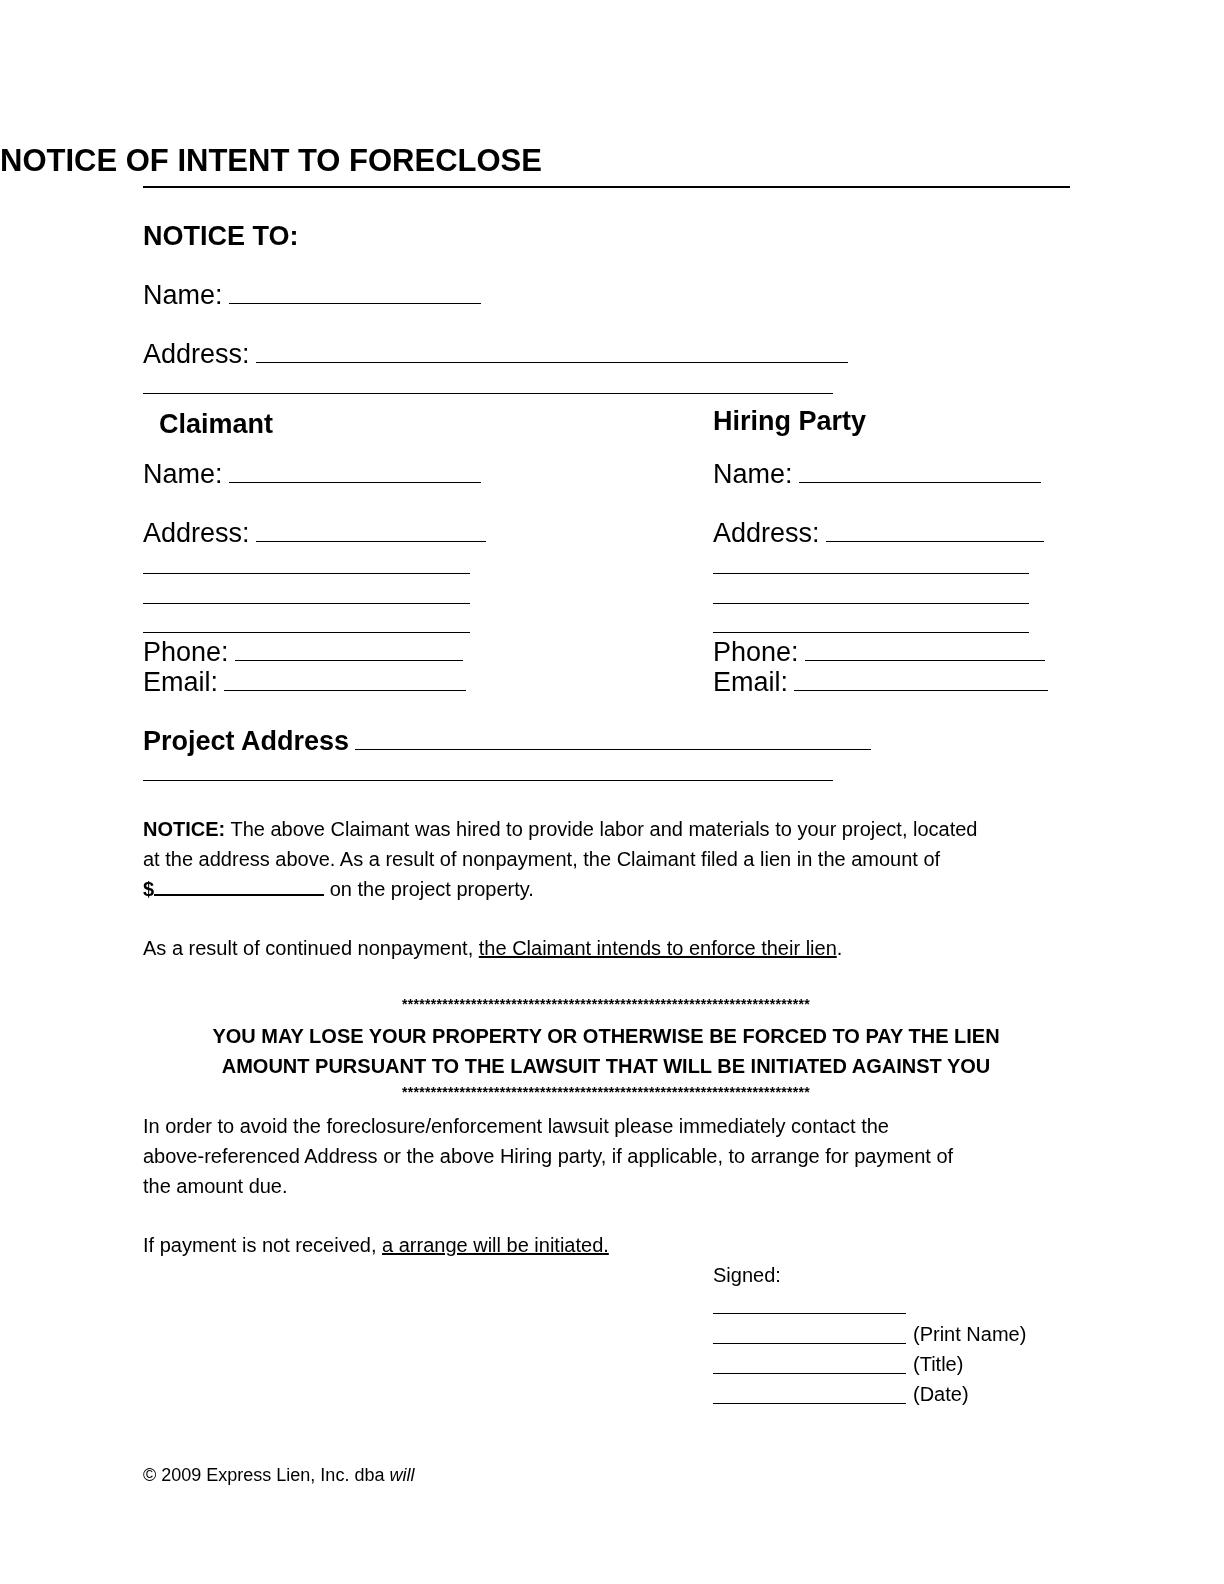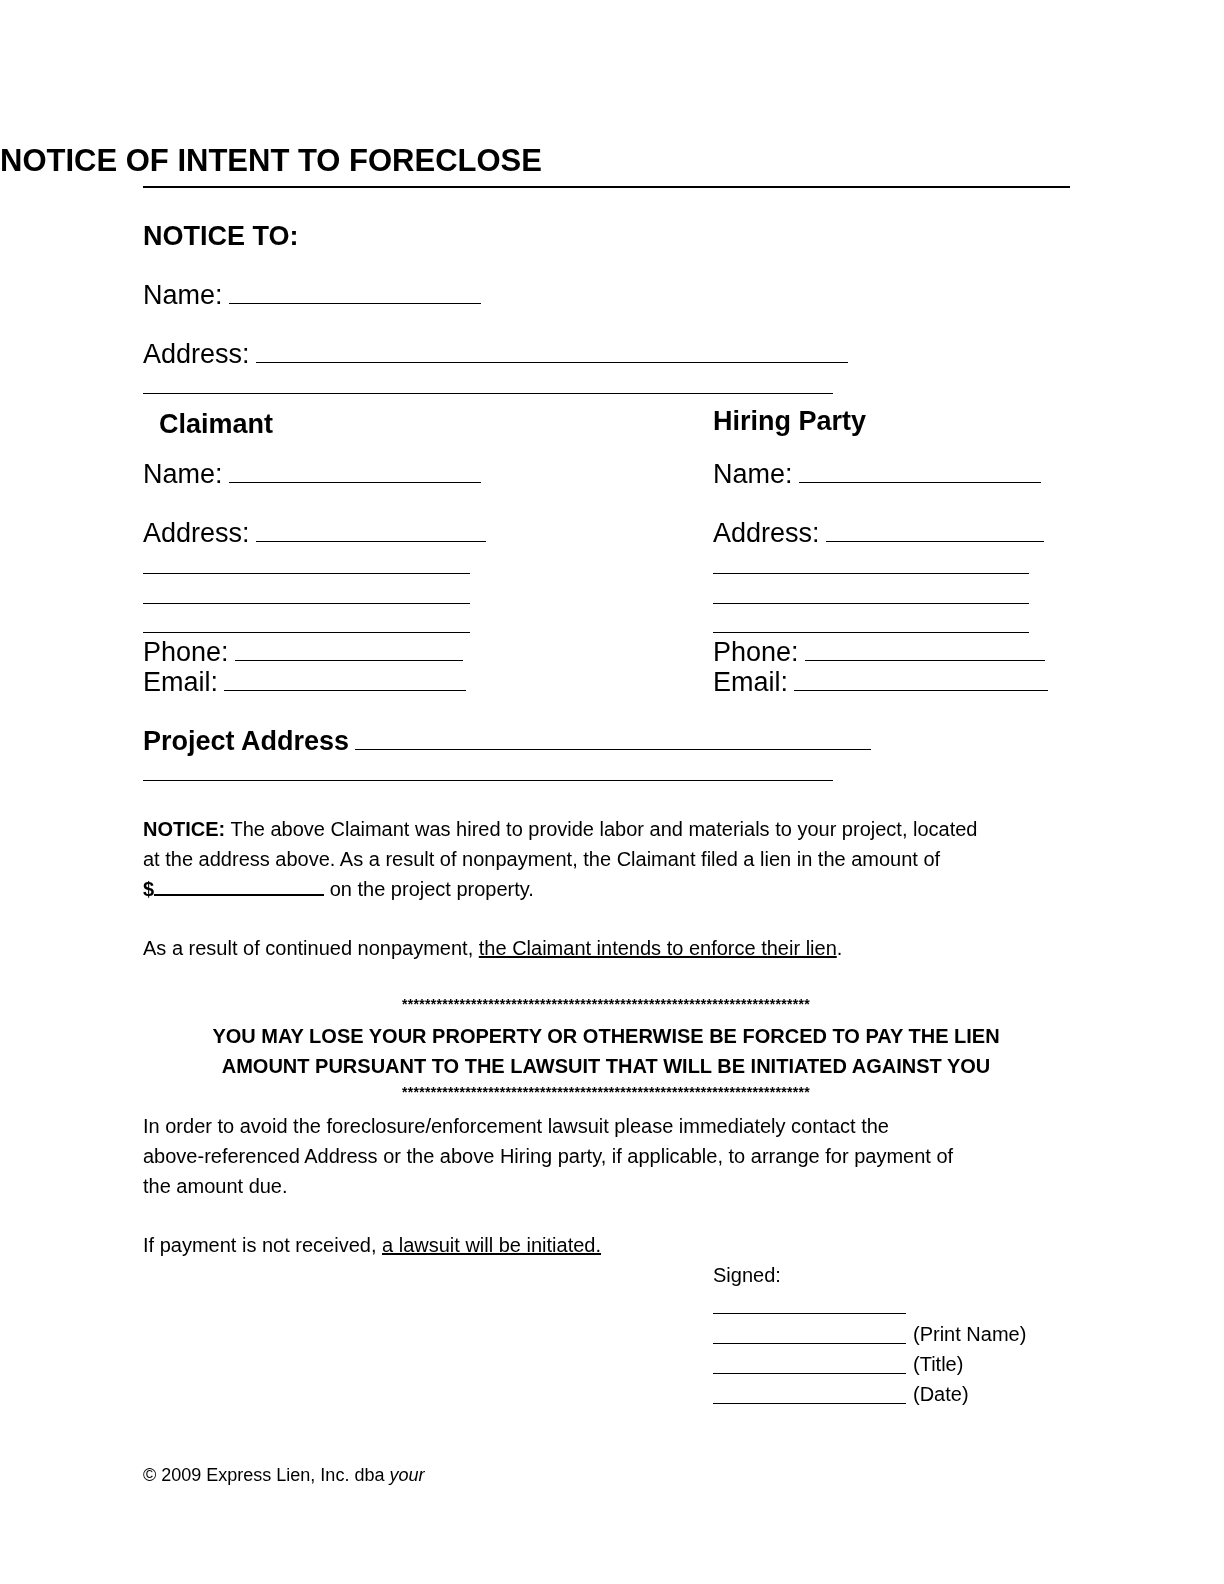--- a/index.html
+++ b/index.html
@@ -108,28 +108,28 @@
 <div class="abs warn" style="top:1021px;">YOU MAY LOSE YOUR PROPERTY OR OTHERWISE BE FORCED TO PAY THE LIEN</div>
 <div class="abs warn" style="top:1051px;">AMOUNT PURSUANT TO THE LAWSUIT THAT WILL BE INITIATED AGAINST YOU</div>
 <div class="abs stars" style="top:1084px;">***********************************************************************</div>
 
 <div class="abs para" style="left:143px; top:1111px;">In order to avoid the foreclosure/enforcement lawsuit please immediately contact the</div>
 <div class="abs para" style="left:143px; top:1141px;">above-referenced Address or the above Hiring party, if applicable, to arrange for payment of</div>
 <div class="abs para" style="left:143px; top:1171px;">the amount due.</div>
 
 <div class="abs para" style="left:143px; top:1230px;">
   <span>If payment is not received,</span>
-  <span class="u">a lawsuit will be initiated.</span>
+  <span class="u">a arrange will be initiated.</span>
 </div>
 
 <div class="abs para" style="left:713px; top:1260px;">Signed:</div>
 <div class="blank-line" style="left:713px; top:1313px; width:193px;"></div>
 <div class="blank-line" style="left:713px; top:1343px; width:193px;"></div>
 <div class="abs para" style="left:913px; top:1319px;">(Print Name)</div>
 <div class="blank-line" style="left:713px; top:1373px; width:193px;"></div>
 <div class="abs para" style="left:913px; top:1349px;">(Title)</div>
 <div class="blank-line" style="left:713px; top:1403px; width:193px;"></div>
 <div class="abs para" style="left:913px; top:1379px;">(Date)</div>
 
 <div class="abs footer" style="left:143px; top:1464px;">
   <span>© 2009 Express Lien, Inc. dba</span>
-  <span class="italic">your</span>
+  <span class="italic">will</span>
 </div>
 
 </body></html>

